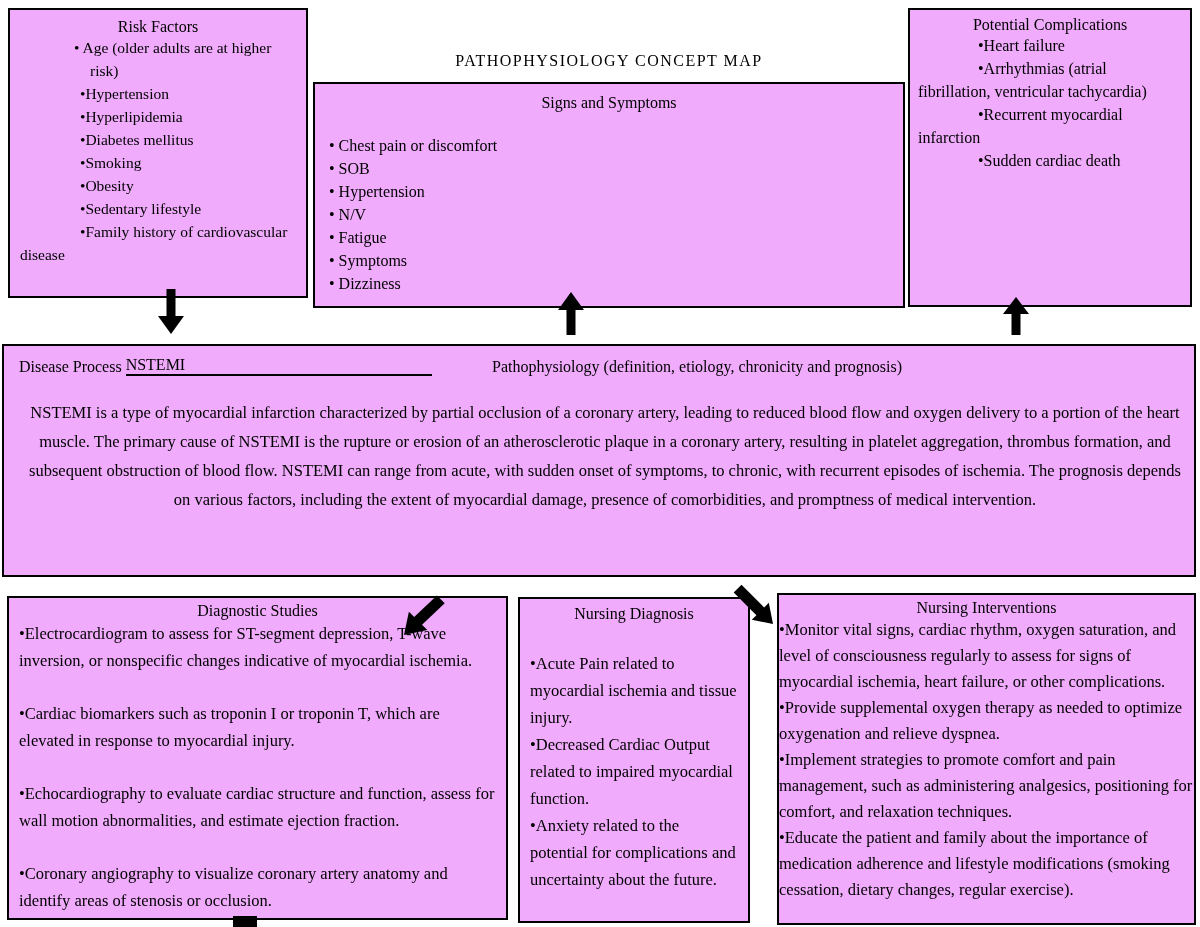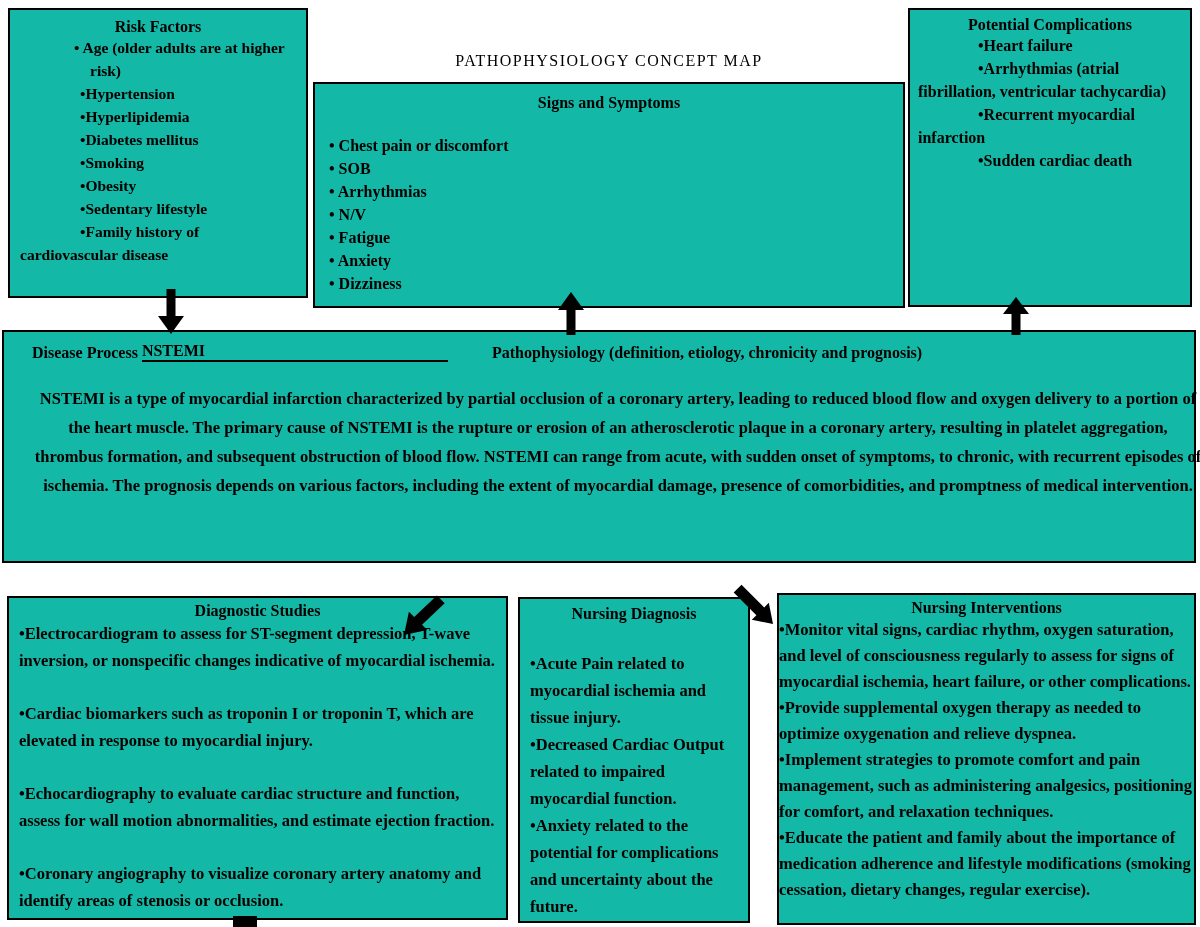--- a/index.html
+++ b/index.html
@@ -5,40 +5,40 @@
   html,body { margin:0; padding:0; background:#fff; }
   .page {
     position:relative; width:1200px; height:927px; background:#ffffff;
     font-family:"Liberation Serif", serif; color:#000; overflow:hidden;
   }
   .map-title {
     position:absolute; left:313px; top:52px; width:592px;
     text-align:center; font-size:16px; letter-spacing:1.5px;
   }
   .box {
-    position:absolute; background:#14b8a6; border:2px solid #000; box-sizing:border-box;font-weight:bold;
+    position:absolute; background:#f0abfc; border:2px solid #000; box-sizing:border-box;
   }
   .box-title { text-align:center; font-size:16px; }
 
   
   .rf { left:8px; top:8px; width:300px; height:290px; padding:8px 10px; }
   .rf .rf-item { font-size:15.5px; line-height:23px; text-indent:60px; }
   .rf .rf-list > :first-child { text-indent:-16px; padding-left:70px; }
 
   
   .ss { left:313px; top:82px; width:592px; height:226px; padding:10px 14px; }
   .ss .box-title { margin-bottom:22px; }
   .ss .ss-item { font-size:16px; line-height:23px; padding-left:16px; text-indent:-16px; }
 
   
   .pc { left:908px; top:8px; width:284px; height:299px; padding:6px 8px; }
   .pc .pc-item { font-size:16px; line-height:23px; text-indent:60px; }
 
   
-  .dp { left:2px; top:330px; width:1194px; height:233px; padding:10px 28px; }
+  .dp { left:2px; top:344px; width:1194px; height:233px; padding:10px 15px; }
   .dp-head { font-size:16px; height:24px; }
   .dp-label { padding-right:4px; }
   .dp-underline {
     display:inline-block; width:306px; border-bottom:2px solid #000;
     font-size:16px; vertical-align:bottom;
   }
   .dp-patho { position:absolute; left:488px; top:12px; font-size:16px; }
   .dp-para { margin:18px 0 0 0; width:1172px; font-size:16.5px; line-height:29px;text-align:center; }
 
   
@@ -76,24 +76,24 @@
         <div class="rf-item">•Sedentary lifestyle</div>
         <div class="rf-item">•Family history of cardiovascular disease</div>
       </div>
   </section>
 
   <section class="box ss">
     <div class="box-title">Signs and Symptoms</div>
     <div class="ss-list">
         <div class="ss-item">• Chest pain or discomfort</div>
         <div class="ss-item">• SOB</div>
-        <div class="ss-item">• Arrhythmias</div>
+        <div class="ss-item">• Hypertension</div>
         <div class="ss-item">• N/V</div>
         <div class="ss-item">• Fatigue</div>
-        <div class="ss-item">• Anxiety</div>
+        <div class="ss-item">• Symptoms</div>
         <div class="ss-item">• Dizziness</div>
       </div>
   </section>
 
   <section class="box pc">
     <div class="box-title">Potential Complications</div>
     <div class="pc-list">
         <div class="pc-item">•Heart failure</div>
         <div class="pc-item">•Arrhythmias (atrial fibrillation, ventricular tachycardia)</div>
         <div class="pc-item">•Recurrent myocardial infarction</div>

